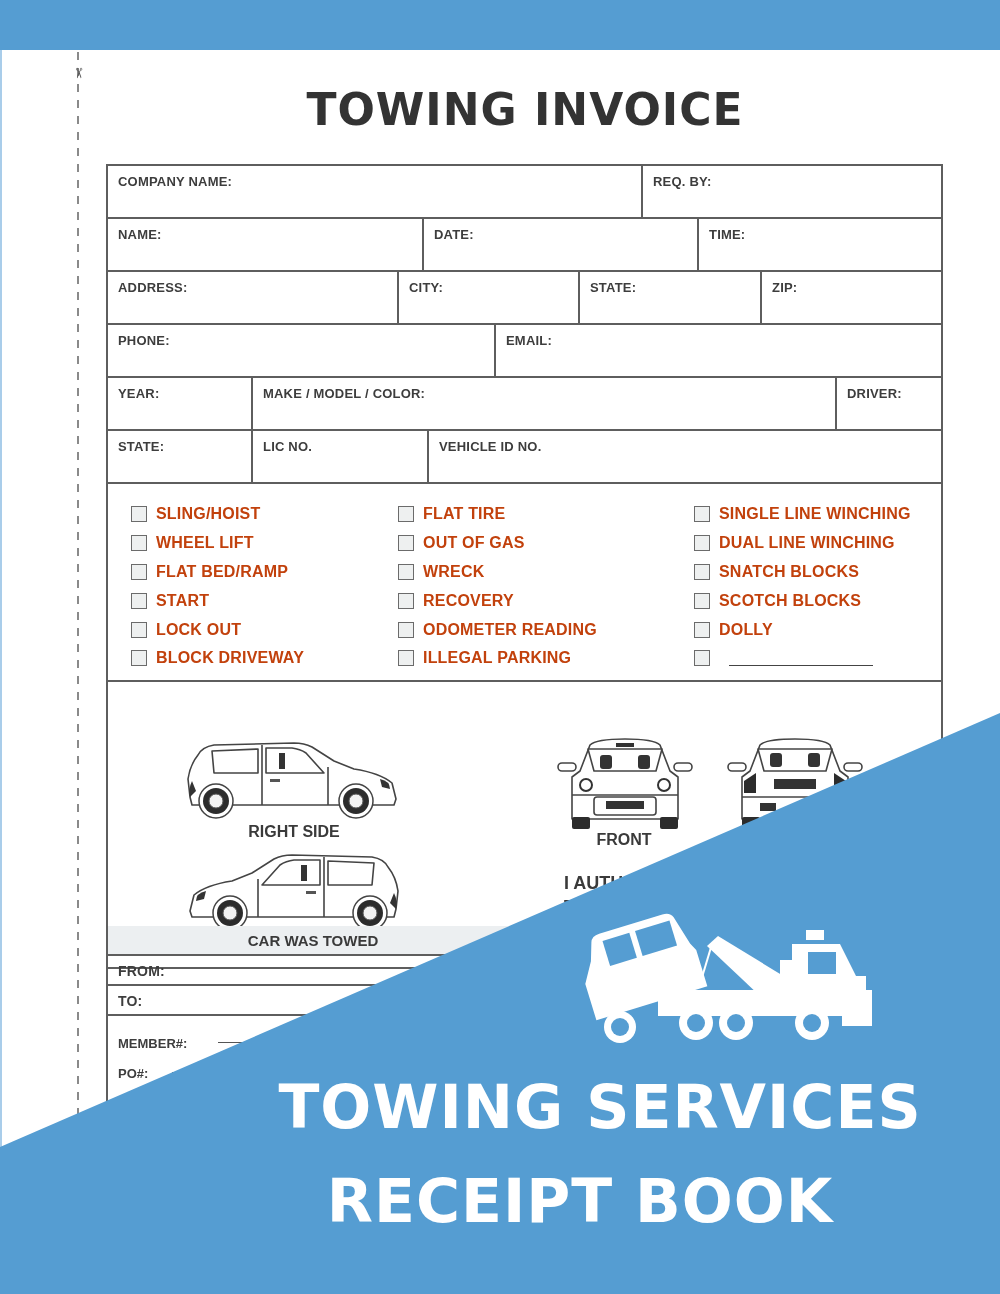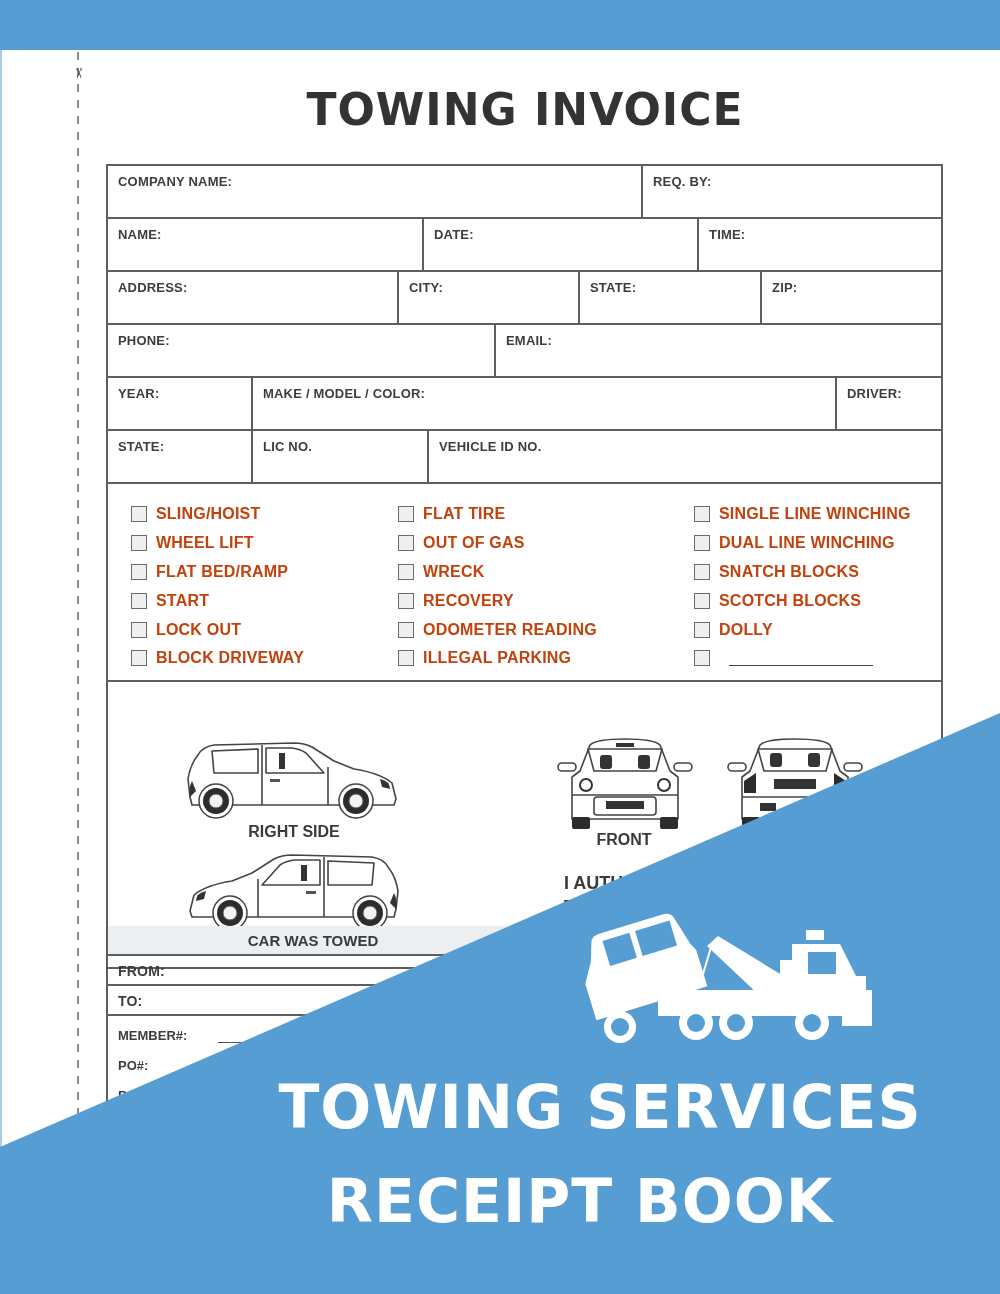--- a/index.html
+++ b/index.html
@@ -32,21 +32,21 @@
     .diagram { position: absolute; left: 0; top: 516px; width: 833px; height: 244px; border-bottom: 2px solid #5e5e5e; margin-top: 43px; }
     .car-lbl { position: absolute; font-size: 16px; font-weight: bold; color: #3a3a3a; text-align: center; }
     .auth { position: absolute; left: 456px; top: 146px; font-size: 18px; font-weight: bold; color: #3a3a3a; line-height: 24px; }
     .auth-x { position: absolute; left: 456px; top: 204px; font-size: 18px; font-weight: bold; color: #3a3a3a; }
 
     .towed-hdr { position: absolute; left: 0; top: 760px; width: 833px; height: 30px; background: #eceff1; border-bottom: 2px solid #5e5e5e;
       font-size: 15px; font-weight: bold; color: #3a3a3a; }
     .towed-hdr span { position: absolute; left: 0; width: 410px; text-align: center; top: 6px; }
     .line-row { position: absolute; left: 0; width: 833px; border-bottom: 2px solid #5e5e5e; }
     .line-row .lbl { top: 7px; font-size: 14px; }
-    .sub { position: absolute; left: 10px; font-size: 13px; font-weight: bold; color: #3d3d3d; }
+    .sub { position: absolute; left: 10px; font-size: 13px; font-weight: bold; color: #3d3d3d; margin-top: 8px; }
     .sub-line { position: absolute; border-bottom: 1.2px solid #555; height: 1px; }
 
     .overlay { position: absolute; left: 0; top: 0; width: 1000px; height: 1294px; pointer-events: none; }
     .banner-title { position: absolute; left: 240px; width: 720px; text-align: center; color: #ffffff; font-weight: bold;
       font-family: "DejaVu Sans", sans-serif; letter-spacing: 1px; }
   </style>
 </head>
 <body>
 
 <div class="top-band"></div>

